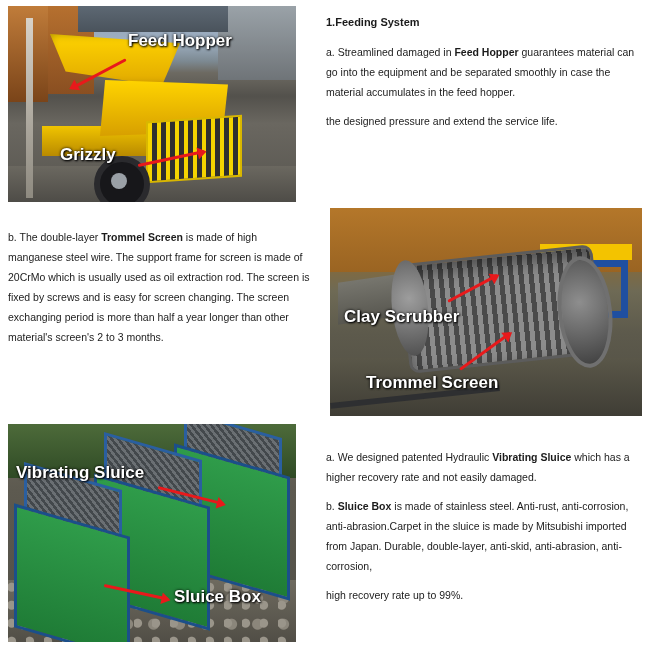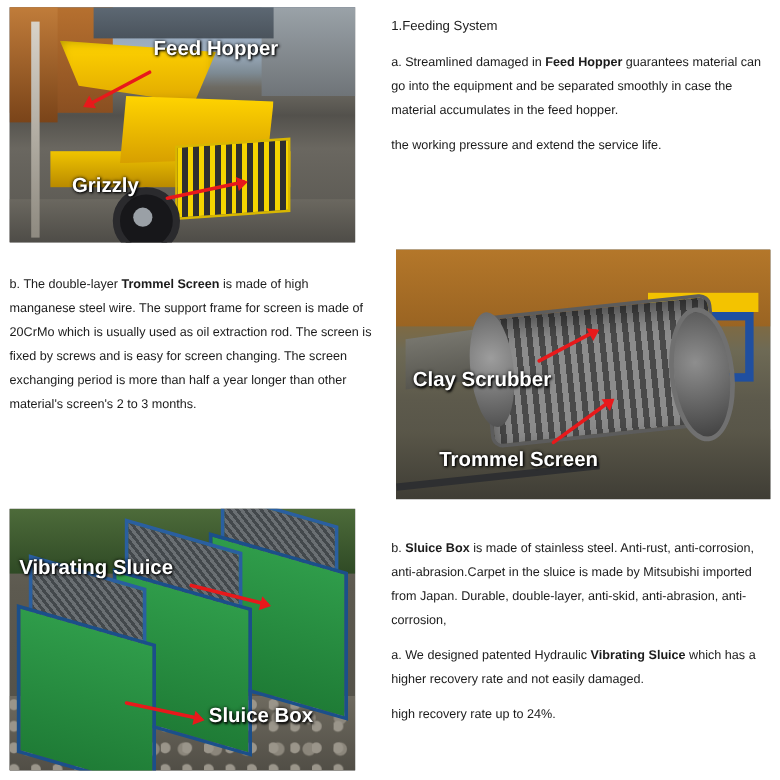--- a/index.html
+++ b/index.html
@@ -55,21 +55,21 @@
   }
 
   
   .textblock {
     position: absolute;
     font-size: 10.5px;
     line-height: 1.9;
     color: #1b1b1b;
   }
   .textblock .head {
-    font-weight: normal;
+    font-weight: bold;
     font-size: 11px;
     margin-bottom: 10px;
     display: block;
   }
   .textblock p {
     margin: 0 0 9px 0;
   }
   .textblock b {
     font-weight: bold;
   }
@@ -195,21 +195,21 @@
     <div class="callout" style="left:120px; top:26px; font-size:17px;">Feed Hopper</div>
     <div class="arrow" style="left:118px; top:52px; width:62px; transform:rotate(152deg);"></div>
 
     <div class="callout" style="left:52px; top:140px; font-size:17px;">Grizzly</div>
     <div class="arrow" style="left:130px; top:158px; width:68px; transform:rotate(-12deg);"></div>
   </div>
 
   <div class="textblock" id="text1" style="left:326px; top:12px; width:312px;">
     <span class="head">1.Feeding System</span>
     <p><span>a. Streamlined damaged in </span><b>Feed Hopper</b><span> guarantees material can go into the equipment and be separated smoothly in case the material accumulates in the feed hopper.</span></p>
-    <p>the working pressure and extend the service life.</p>
+    <p>the designed pressure and extend the service life.</p>
   </div>
 
   <div class="textblock" id="text2" style="left:8px; top:228px; width:306px;">
     <p><span>b. The double-layer </span><b>Trommel Screen</b><span> is made of high manganese steel wire. The support frame for screen is made of 20CrMo which is usually used as oil extraction rod. The screen is fixed by screws and is easy for screen changing. The screen exchanging period is more than half a year longer than other material's screen's 2 to 3 months.</span></p>
   </div>
 
   <div class="photo" id="photo2">
     <div class="bg"></div>
     <div class="wall"></div>
     <div class="yellowbar"></div>
@@ -222,23 +222,23 @@
     <div class="hose"></div>
 
     <div class="callout" style="left:14px; top:100px; font-size:17px;">Clay Scrubber</div>
     <div class="arrow" style="left:118px; top:92px; width:56px; transform:rotate(-28deg);"></div>
 
     <div class="callout" style="left:36px; top:166px; font-size:17px;">Trommel Screen</div>
     <div class="arrow" style="left:130px; top:160px; width:62px; transform:rotate(-36deg);"></div>
   </div>
 
   <div class="textblock" id="text3" style="left:326px; top:448px; width:312px;">
+    <p><span>a. We designed patented Hydraulic </span><b>Vibrating Sluice</b><span> which has a higher recovery rate and not easily damaged.</span></p>
     <p><span>b. </span><b>Sluice Box</b><span> is made of stainless steel. Anti-rust, anti-corrosion, anti-abrasion.Carpet in the sluice is made by Mitsubishi imported from Japan. Durable, double-layer, anti-skid, anti-abrasion, anti-corrosion,</span></p>
-    <p><span>a. We designed patented Hydraulic </span><b>Vibrating Sluice</b><span> which has a higher recovery rate and not easily damaged.</span></p>
-    <p>high recovery rate up to 24%.</p>
+    <p>high recovery rate up to 99%.</p>
   </div>
 
   <div class="photo" id="photo3">
     <div class="bg"></div>
     <div class="grass-back"></div>
     <div class="gravel"></div>
 
     <div class="screen s3"></div>
     <div class="trough t3"></div>
     <div class="screen s2"></div>

